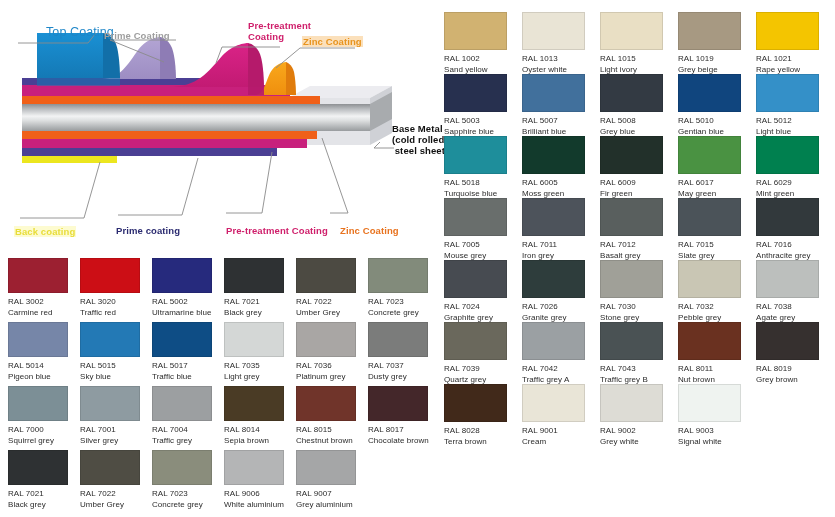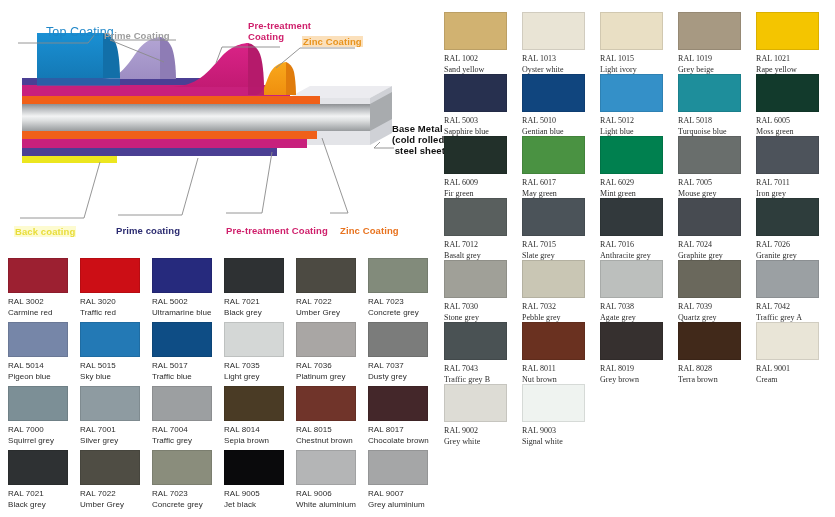--- a/index.html
+++ b/index.html
@@ -43,21 +43,20 @@
     left: 8px; top: 258px;
     width: 432px; height: 258px;
     grid-template-columns: repeat(6, 72px);
     grid-template-rows: repeat(4, 64px);
   }
   #grid-right {
     left: 444px; top: 12px;
     width: 391px; height: 373px;
     grid-template-columns: repeat(5, 78px);
     grid-template-rows: repeat(8, 62px);
-    font-family: Liberation Serif, serif;
   }
   .swatch-cell {
     position: relative;
   }
   .chip {
     display: block;
     border: 0.5px solid rgba(0,0,0,0.10);
   }
   #grid-left .chip { width: 60px; height: 35px; }
   #grid-right .chip { width: 63px; height: 38px; }
@@ -308,25 +307,20 @@
       <span class="chip" title="Umber Grey" style="background: rgb(79, 77, 68);"></span>
       <span class="chip-code">RAL 7022</span>
       <span class="chip-name">Umber Grey</span>
     </div>
     <div class="swatch-cell">
       <span class="chip" title="Concrete grey" style="background: rgb(138, 141, 124);"></span>
       <span class="chip-code">RAL 7023</span>
       <span class="chip-name">Concrete grey</span>
     </div>
     <div class="swatch-cell">
-      <span class="chip" title="Jet black" style="background: rgb(10, 10, 12);"></span>
-      <span class="chip-code">RAL 9005</span>
-      <span class="chip-name">Jet black</span>
-    </div>
-    <div class="swatch-cell">
       <span class="chip" title="White aluminium" style="background: rgb(180, 181, 182);"></span>
       <span class="chip-code">RAL 9006</span>
       <span class="chip-name">White aluminium</span>
     </div>
     <div class="swatch-cell">
       <span class="chip" title="Grey aluminium" style="background: rgb(165, 166, 167);"></span>
       <span class="chip-code">RAL 9007</span>
       <span class="chip-name">Grey aluminium</span>
     </div>
   </div>
@@ -354,20 +348,30 @@
     </div>
     <div class="swatch-cell">
       <span class="chip" title="Rape yellow" style="background: rgb(244, 197, 0);"></span>
       <span class="chip-code">RAL 1021</span>
       <span class="chip-name">Rape yellow</span>
     </div>
     <div class="swatch-cell">
       <span class="chip" title="Sapphire blue" style="background: rgb(39, 48, 79);"></span>
       <span class="chip-code">RAL 5003</span>
       <span class="chip-name">Sapphire blue</span>
+    </div>
+    <div class="swatch-cell">
+      <span class="chip" title="Brilliant blue" style="background: rgb(65, 112, 156);"></span>
+      <span class="chip-code">RAL 5007</span>
+      <span class="chip-name">Brilliant blue</span>
+    </div>
+    <div class="swatch-cell">
+      <span class="chip" title="Grey blue" style="background: rgb(51, 58, 67);"></span>
+      <span class="chip-code">RAL 5008</span>
+      <span class="chip-name">Grey blue</span>
     </div>
     <div class="swatch-cell">
       <span class="chip" title="Gentian blue" style="background: rgb(16, 69, 126);"></span>
       <span class="chip-code">RAL 5010</span>
       <span class="chip-name">Gentian blue</span>
     </div>
     <div class="swatch-cell">
       <span class="chip" title="Light blue" style="background: rgb(52, 144, 200);"></span>
       <span class="chip-code">RAL 5012</span>
       <span class="chip-name">Light blue</span>

